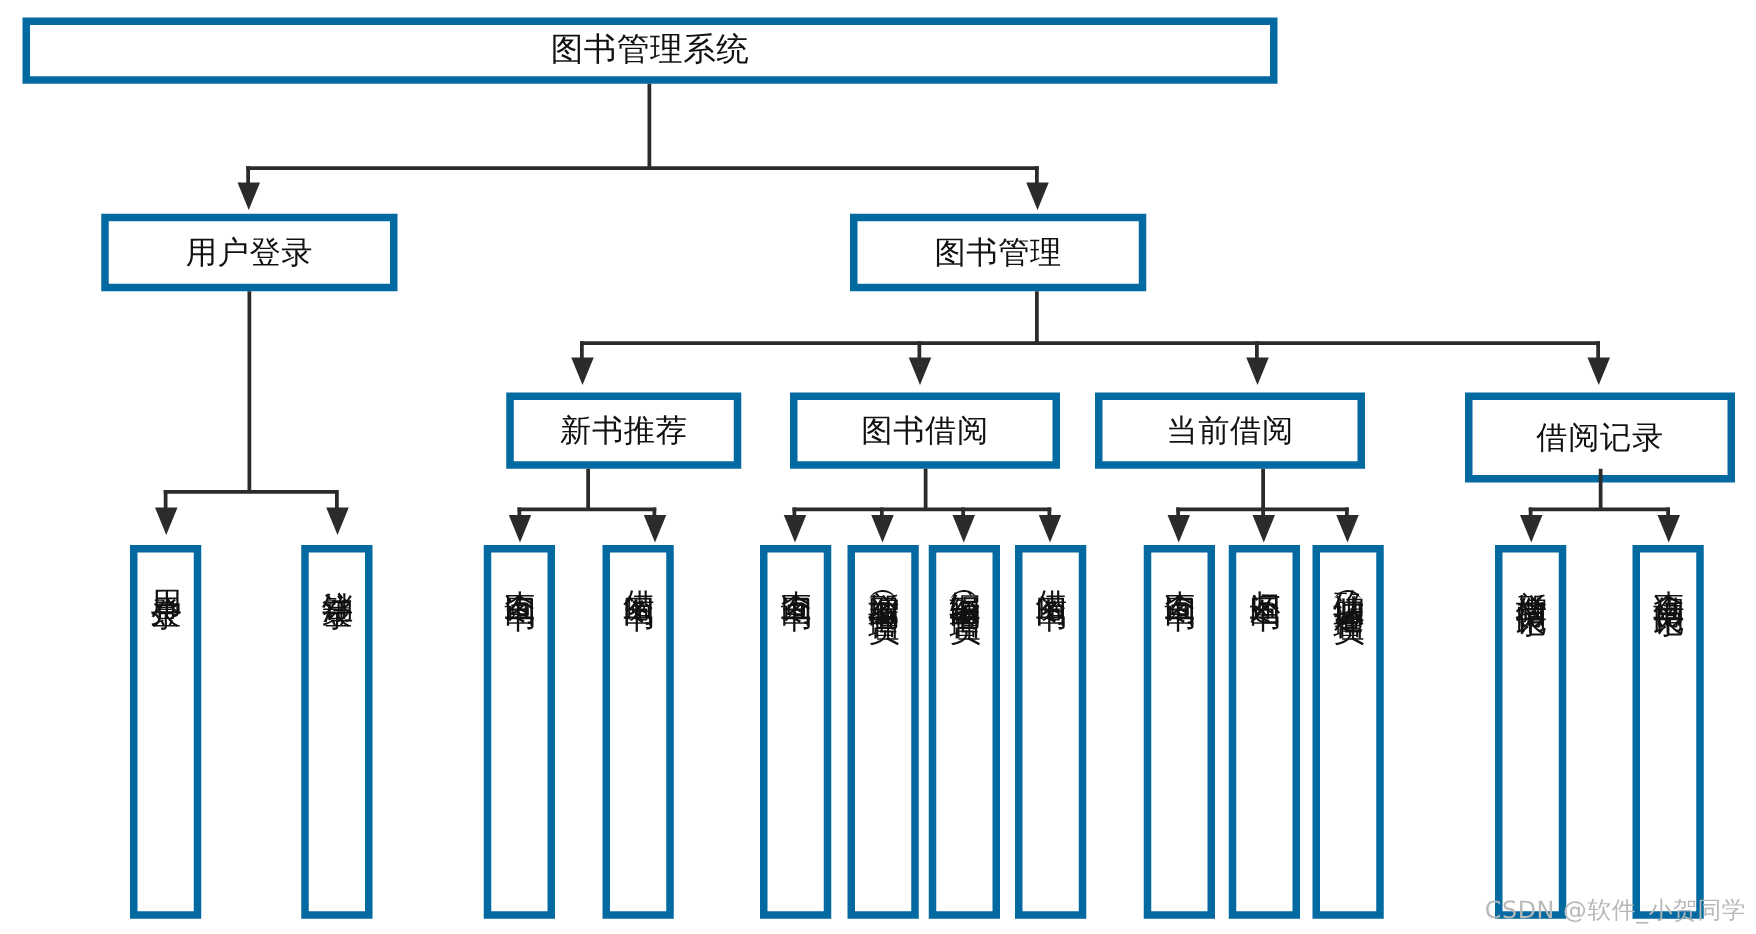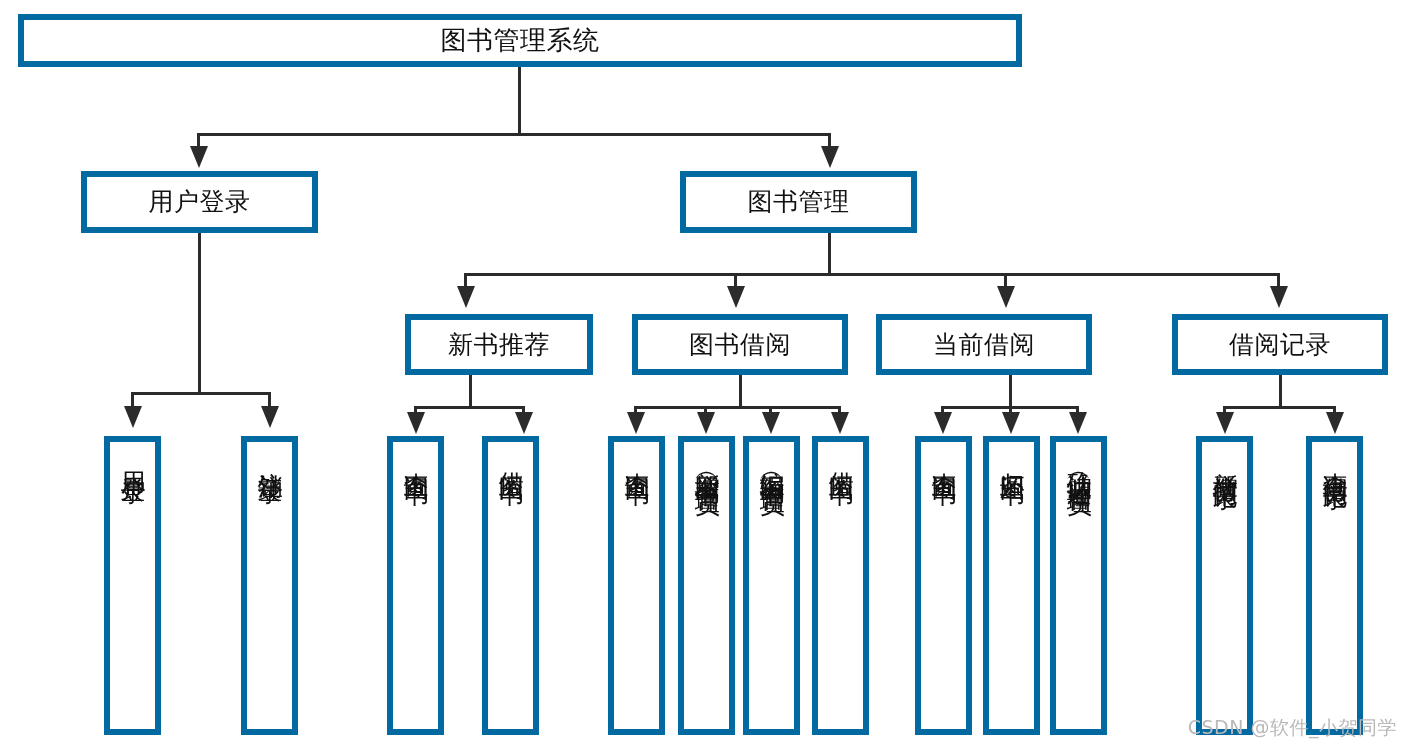--- a/index.html
+++ b/index.html
@@ -135,21 +135,21 @@
 
   <div class="node horiz" style="left:362px; top:314px; width:188px; height:61px;margin-left:43px;">
     <span class="label">新书推荐</span>
   </div>
   <div class="node horiz" style="left:632px; top:314px; width:216px; height:61px;justify-content:center;">
     <span class="label">图书借阅</span>
   </div>
   <div class="node horiz" style="left:876px; top:314px; width:216px; height:61px;">
     <span class="label">当前借阅</span>
   </div>
-  <div class="node horiz" style="left:1172px; top:314px; width:216px; height:61px;">
+  <div class="node horiz" style="left:1172px; top:314px; width:216px; height:72px;">
     <span class="label">借阅记录</span>
   </div>
 
   <div class="vline" style="left:469px; top:375px; height:33px;"></div>
   <div class="hline" style="left:414px; top:406px; width:111px;"></div>
   <div class="vline" style="left:414px; top:406px; height:8px;"></div>
   <div class="arrow" style="left:407px; top:412px;"></div>
   <div class="vline" style="left:522px; top:406px; height:8px;"></div>
   <div class="arrow" style="left:515px; top:412px;"></div>
 

